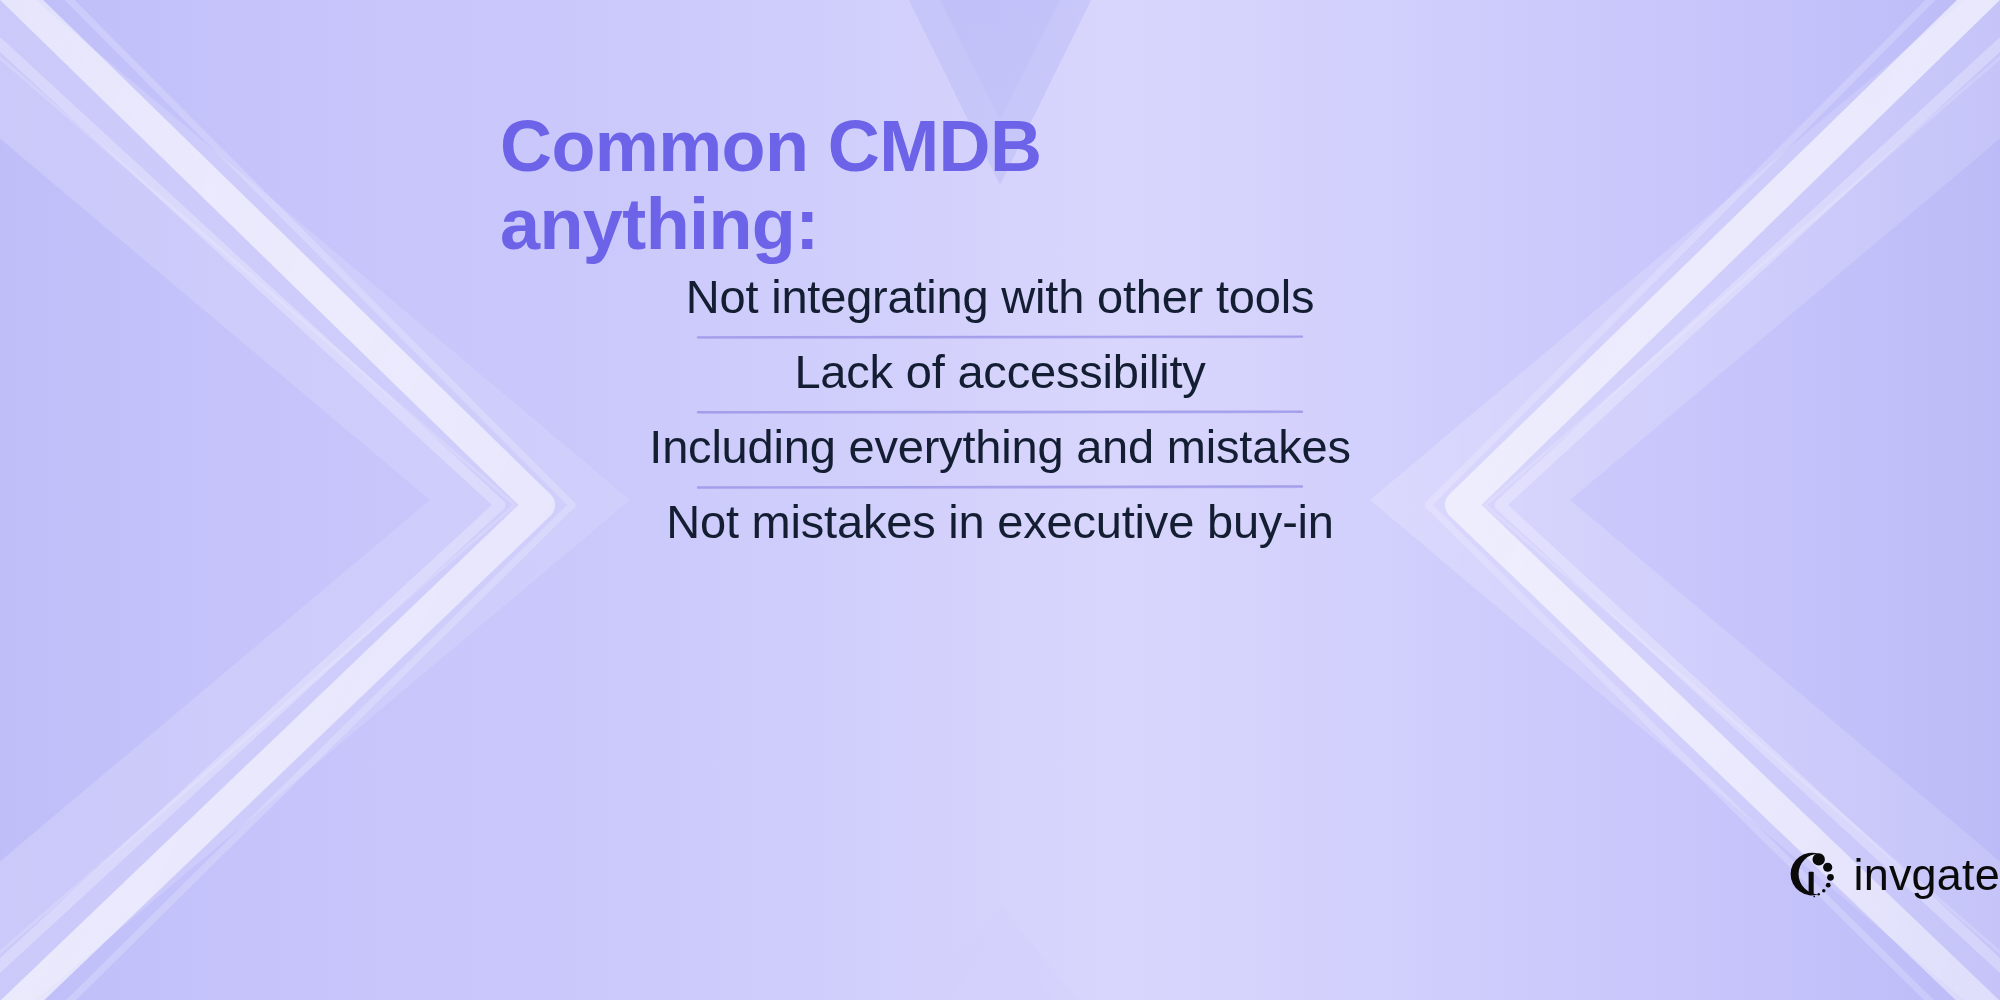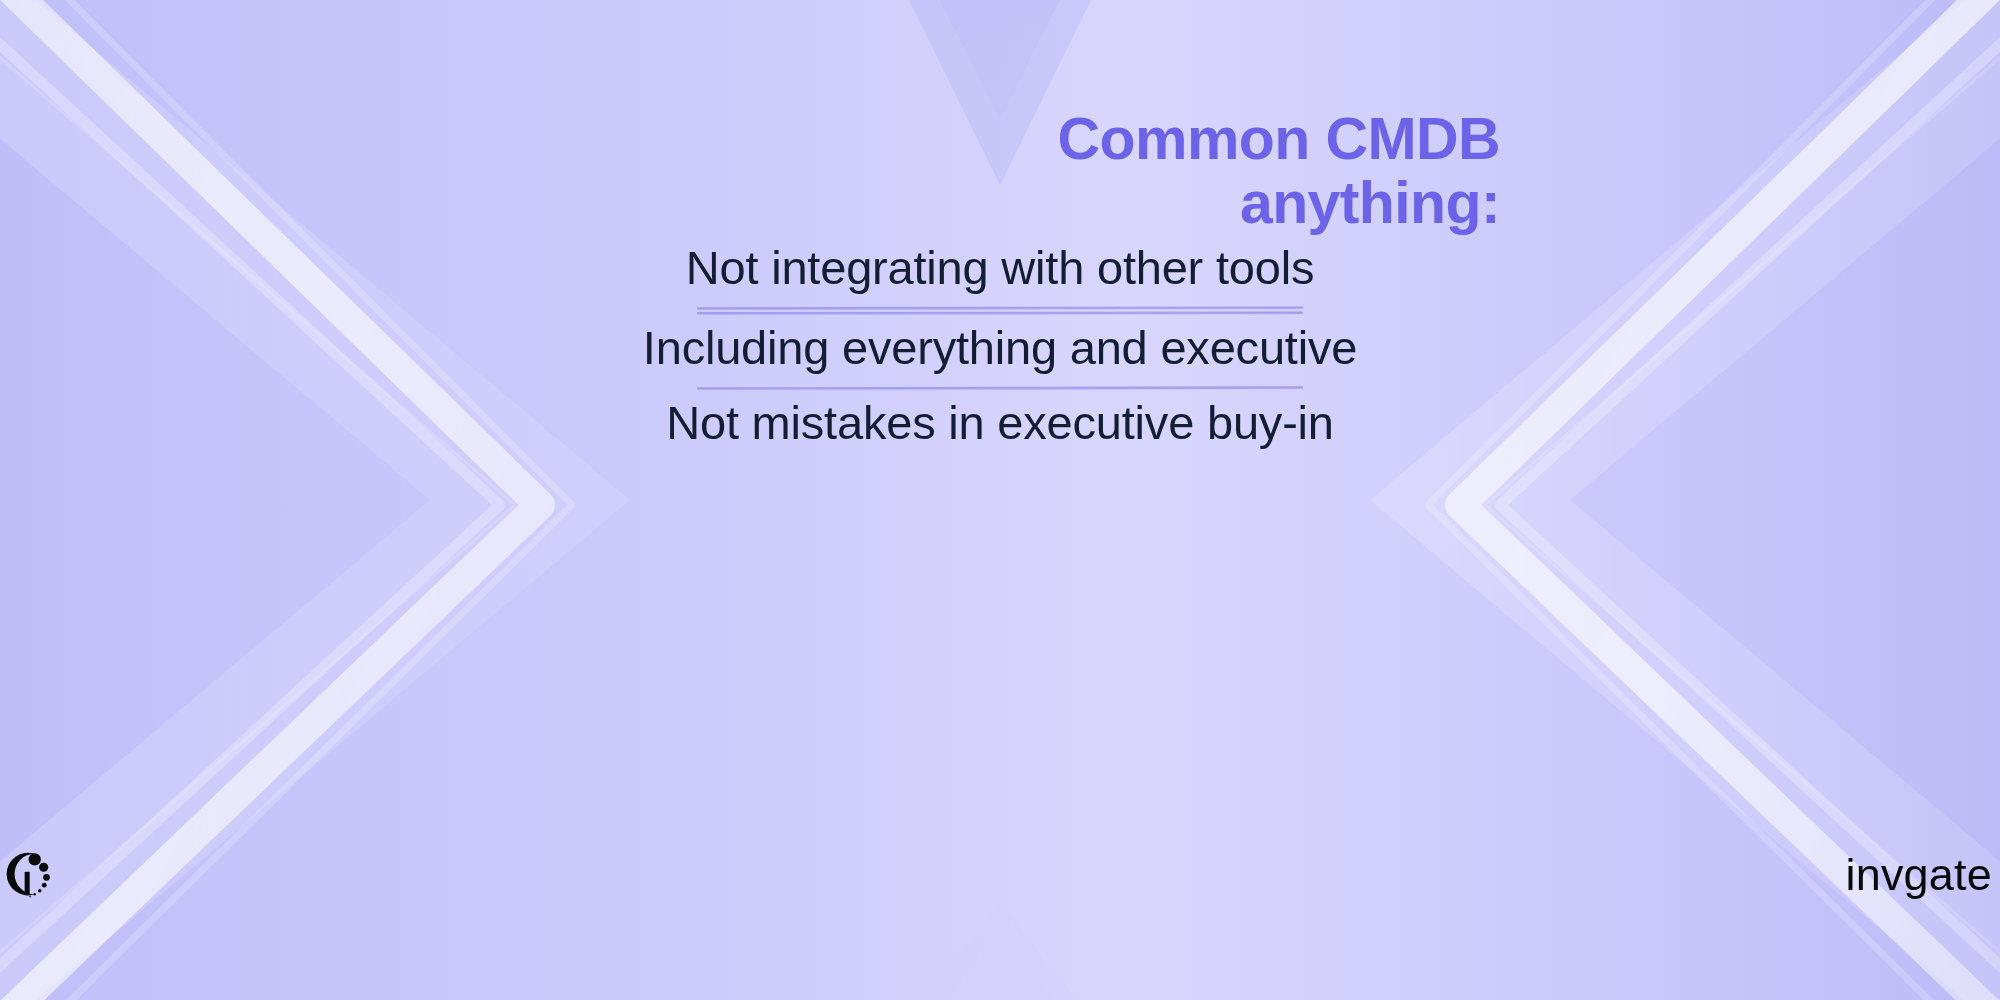--- a/index.html
+++ b/index.html
@@ -45,23 +45,23 @@
     position: absolute;
     inset: 0;
     display: flex;
     flex-direction: column;
     align-items: center;
   }
 
   .title {
     margin-top: 108px;
     width: 1000px;
-    text-align: right;
+    text-align: left;
     color: #6c63e8;
-    font-size: 59px;
+    font-size: 72px;
     line-height: 1.08;
     font-weight: 700;
     letter-spacing: -0.6px;
   }
 
   .list {
     width: 1400px;
     display: flex;
     flex-direction: column;
     align-items: center;
@@ -84,24 +84,24 @@
     height: 5px;
     position: relative;
     overflow: visible;
   }
   .divider svg { display:block; width: 608px; height: 6px; }
 
   
   .logo {
     position: absolute;
     left: 0;
-    right: 8px;
+    right: 0;
     top: 846px;
     display: flex;
-    justify-content: space-between;
+    justify-content: flex-end;
     align-items: center;
     gap: 13px;
   }
   .logo-mark { display:block; width: 56px; height: 56px; }
   .logo-word {
     color: #0a0a0a;
     font-size: 45px;
     font-weight: 400;
     letter-spacing: 0.2px;
     line-height: 1;
@@ -176,29 +176,30 @@
 
       <div class="list-item">Not integrating with other tools</div>
 
       <div class="divider">
         <svg viewBox="0 0 608 6" xmlns="http://www.w3.org/2000/svg" aria-hidden="true">
           <path d="M2 3.4 C 150 2.2, 320 3.9, 606 2.6" fill="none" stroke="#9b96e8" stroke-opacity="0.85" stroke-width="2.4" stroke-linecap="round"></path>
           <path d="M6 4.3 C 180 3.4, 380 4.6, 600 3.6" fill="none" stroke="#b0abef" stroke-opacity="0.55" stroke-width="1.2" stroke-linecap="round"></path>
         </svg>
       </div>
 
+      <div class="list-item">Lack of accessibility</div>
 
       <div class="divider">
         <svg viewBox="0 0 608 6" xmlns="http://www.w3.org/2000/svg" aria-hidden="true">
           <path d="M2 3.2 C 160 2.4, 340 4.0, 606 2.8" fill="none" stroke="#9b96e8" stroke-opacity="0.85" stroke-width="2.4" stroke-linecap="round"></path>
           <path d="M6 4.4 C 200 3.6, 400 4.5, 600 3.5" fill="none" stroke="#b0abef" stroke-opacity="0.55" stroke-width="1.2" stroke-linecap="round"></path>
         </svg>
       </div>
 
-      <div class="list-item">Including everything and executive</div>
+      <div class="list-item">Including everything and mistakes</div>
 
       <div class="divider">
         <svg viewBox="0 0 608 6" xmlns="http://www.w3.org/2000/svg" aria-hidden="true">
           <path d="M2 3.5 C 140 2.3, 330 3.8, 606 2.5" fill="none" stroke="#9b96e8" stroke-opacity="0.85" stroke-width="2.4" stroke-linecap="round"></path>
           <path d="M6 4.5 C 190 3.5, 390 4.7, 600 3.7" fill="none" stroke="#b0abef" stroke-opacity="0.55" stroke-width="1.2" stroke-linecap="round"></path>
         </svg>
       </div>
 
       <div class="list-item">Not mistakes in executive buy-in</div>
 

